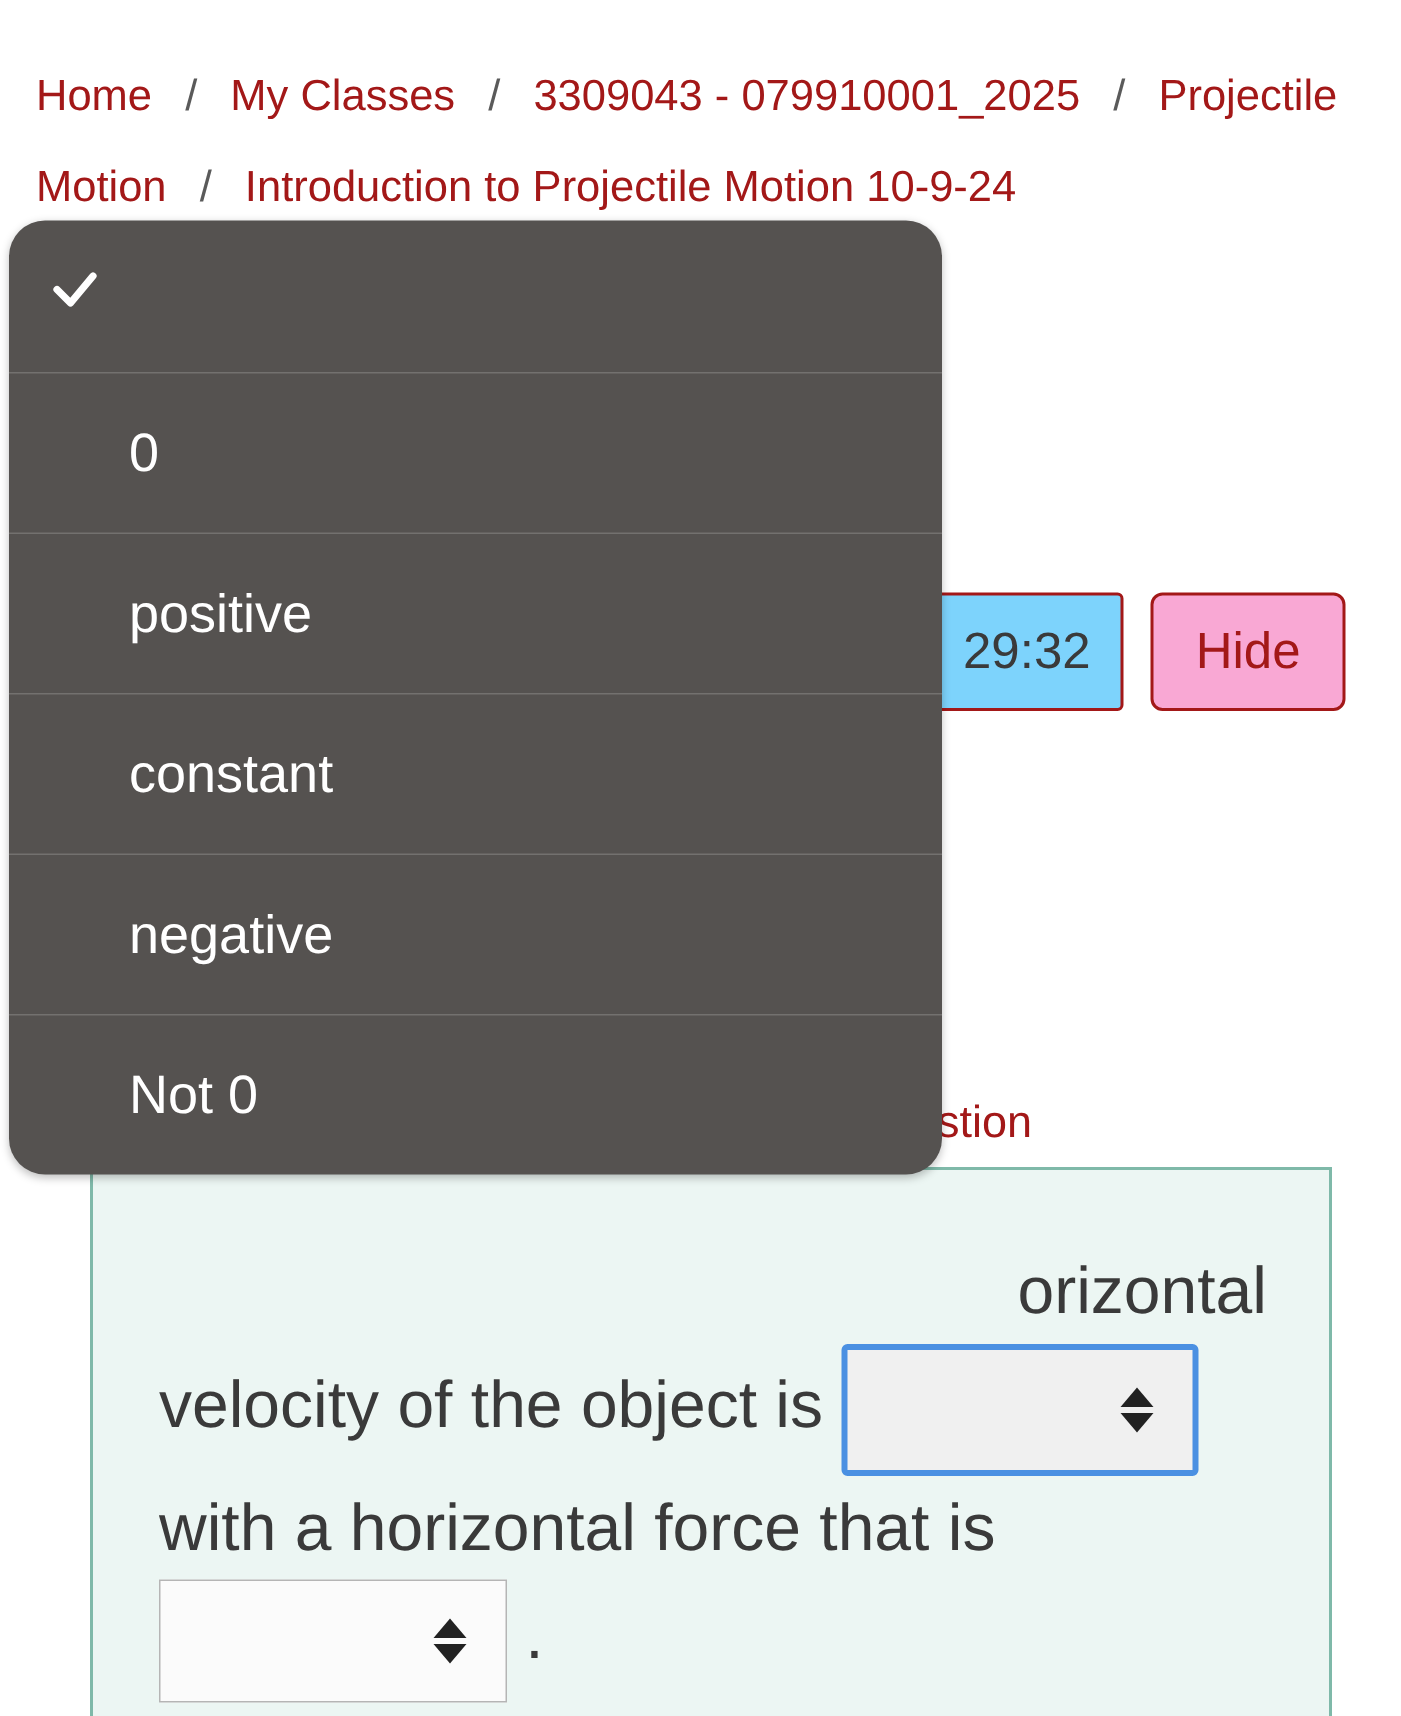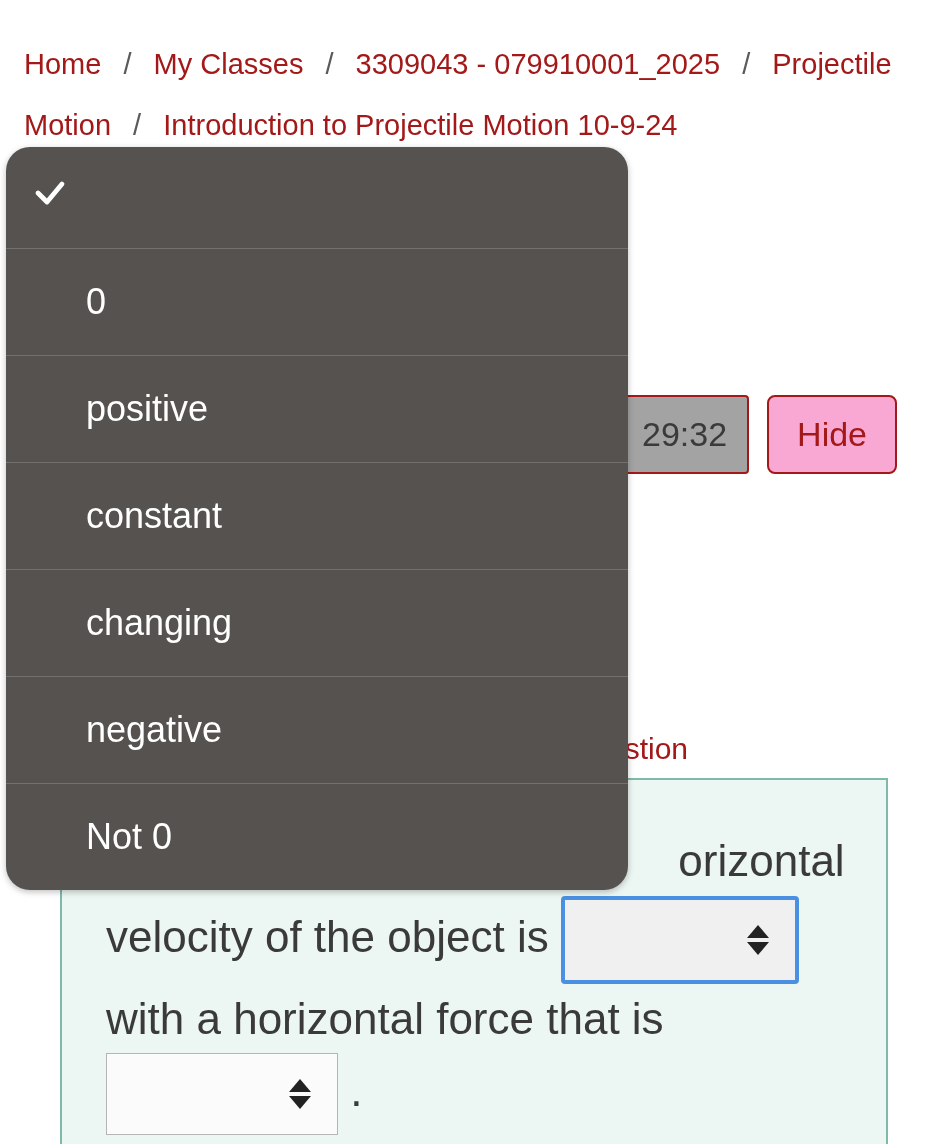--- a/index.html
+++ b/index.html
@@ -41,21 +41,21 @@
     padding-left: 620px;
     box-sizing: border-box;
     gap: 18px;
   }
   .timer-box {
     border: 2px solid #a31818;
     color: #3a3a3a;
     font-size: 34px;
     padding: 18px 20px;
     border-radius: 4px;
-    background: #a3a3a3;
+    background: #7dd3fc;
   }
   .hide-btn {
     border: 2px solid #a31818;
     color: #a31818;
     font-size: 34px;
     padding: 18px 28px;
     border-radius: 8px;
     background: #f9a8d4;
   }
 
@@ -204,16 +204,15 @@
 
 <div class="dropdown">
   <div class="dd-item check">
     <svg class="check-icon-svg" viewBox="0 0 24 24">
       <path d="M4 12 L10 18 L20 6" stroke="#ffffff" stroke-width="3.2" fill="none" stroke-linecap="round" stroke-linejoin="round"></path>
     </svg>
   </div>
   <div class="dd-item">0</div>
   <div class="dd-item">positive</div>
   <div class="dd-item">constant</div>
-  <div class="dd-item">changing</div>
   <div class="dd-item">negative</div>
   <div class="dd-item">Not 0</div>
 </div>
 
 </body></html>

